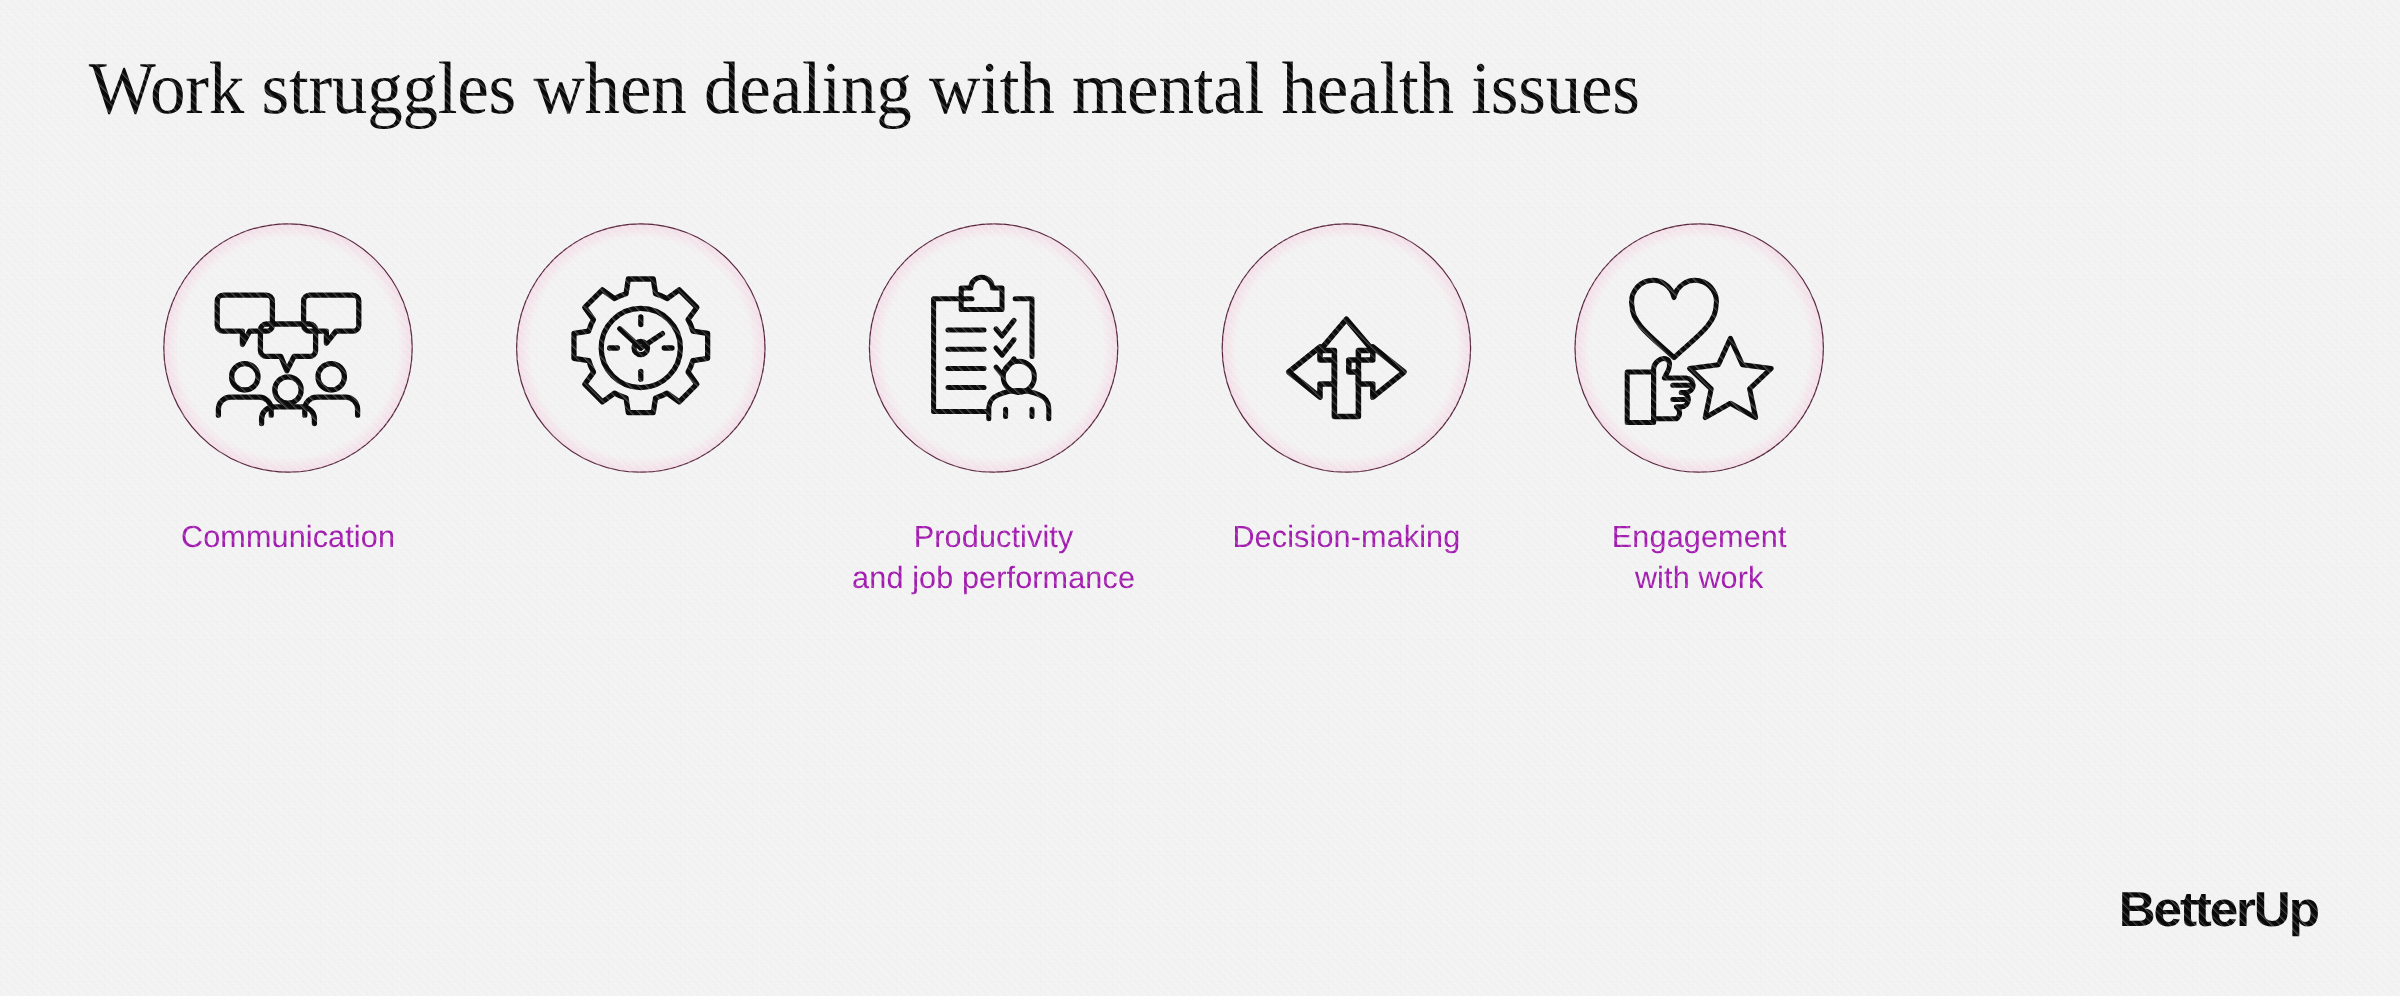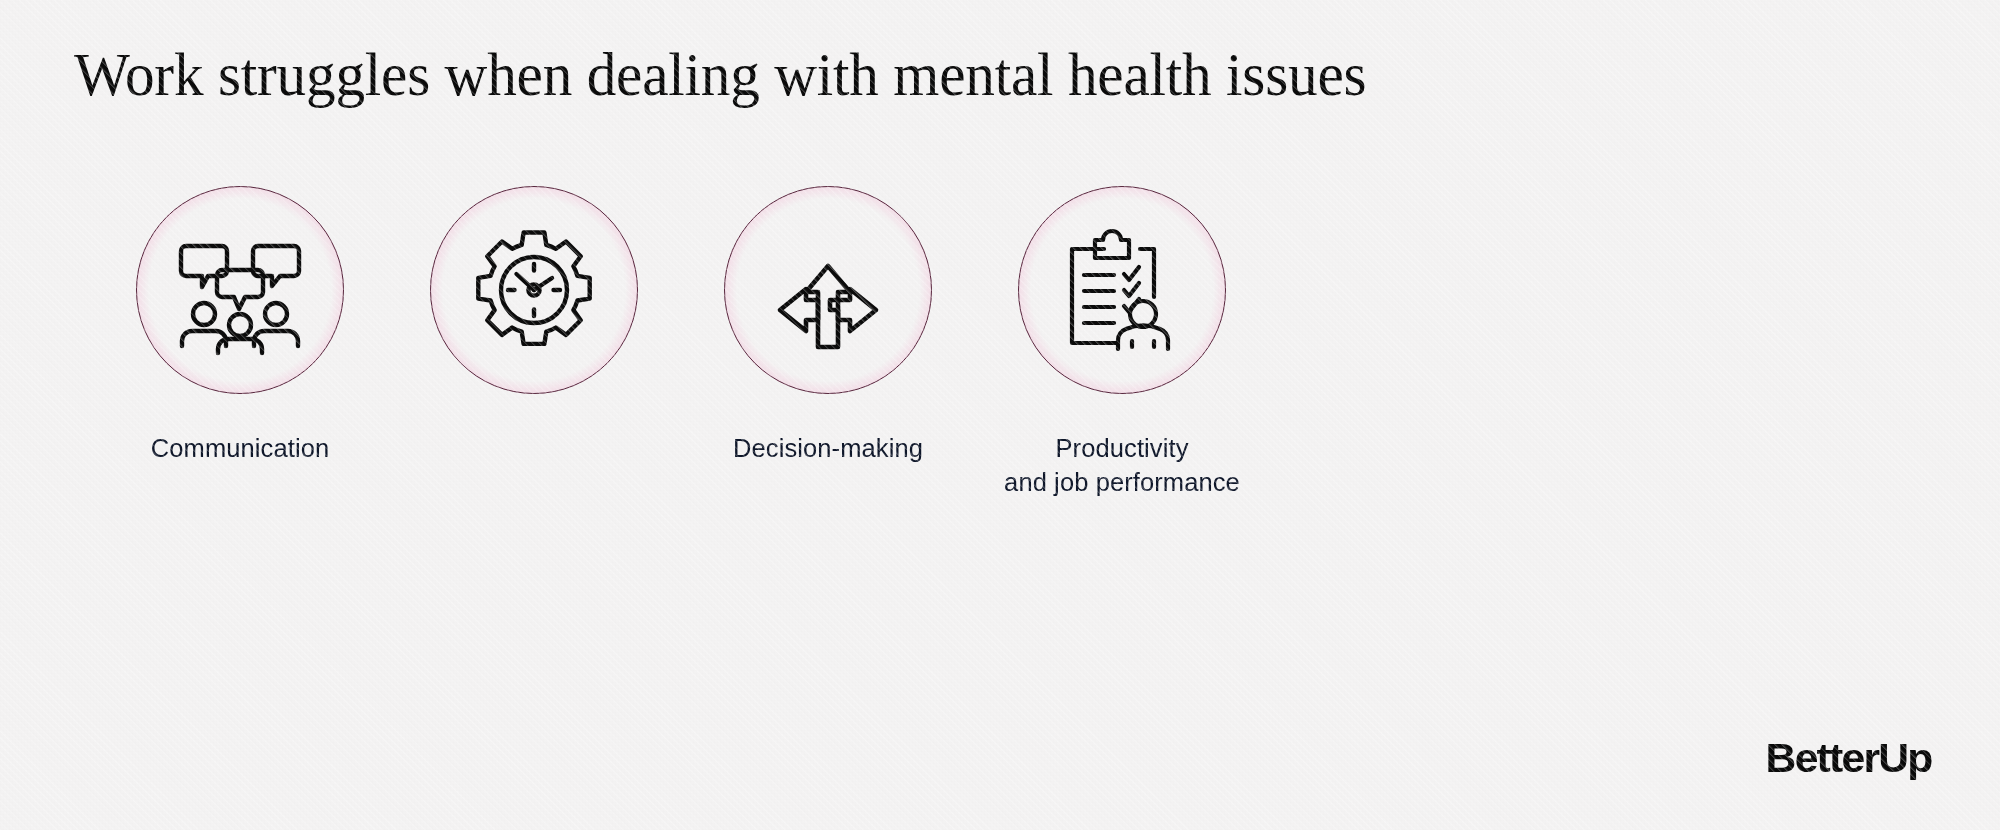--- a/index.html
+++ b/index.html
@@ -104,21 +104,21 @@
   }
   .icon svg { display: block; width: 100%; height: 100%; }
 
   
   .label {
     margin-top: 38px;
     text-align: center;
     font-family: "Liberation Sans", sans-serif;
     font-size: 25.5px;
     line-height: 1.33;
-    color: #0f172a;
+    color: #a21caf;
     letter-spacing: 0.1px;
     white-space: pre-line;
   }
 
   
   #logo {
     position: absolute;
     right: 68px;
     bottom: 48px;
     font-family: "Liberation Sans", sans-serif;
@@ -180,20 +180,51 @@
             <path d="M68 68 L50.5 52"></path>
             <path d="M68 68 L86 56"></path>
 
             <path d="M68 42 v6.5"></path>
             <path d="M68 87.5 v6.5"></path>
             <path d="M42 68 h6.5"></path>
             <path d="M87.5 68 h6.5"></path>
           </svg>
         </div>
       </div>
+    </div>
+
+    <div class="item">
+      <div class="ring-wrap">
+        <div class="ring"></div>
+        <div class="icon">
+          <svg viewBox="0 0 136 136" fill="none" stroke="#0c0c0c" stroke-width="4.2" stroke-linecap="round" stroke-linejoin="round">
+
+            <path d="M50 27 h-32 v94 h44"></path>
+            <path d="M86 27 h14 v48"></path>
+
+            <path d="M41 18 h8 a9 9 0 0 1 18 0 h8 v18 h-34 z"></path>
+
+            <path d="M30 53 h30"></path>
+            <path d="M30 69 h30"></path>
+            <path d="M30 85 h30"></path>
+            <path d="M30 101 h30"></path>
+
+            <path d="M70 52 l5 6 l10 -13"></path>
+            <path d="M70 68 l5 6 l10 -13"></path>
+            <path d="M70 84 l5 6 l10 -13"></path>
+
+            <circle cx="89" cy="92" r="13"></circle>
+            <path d="M64 127 v-9 a12 12 0 0 1 8 -11 a44 44 0 0 1 34 0 a12 12 0 0 1 8 11 v9"></path>
+            <path d="M78 119 v6"></path>
+            <path d="M100 119 v6"></path>
+          </svg>
+        </div>
+      </div>
+      <div class="label">Productivity
+and job performance</div>
     </div>
 
     <div class="item">
       <div class="ring-wrap">
         <div class="ring"></div>
         <div class="icon">
           <svg viewBox="0 0 136 136" fill="none" stroke="#0c0c0c" stroke-width="4.6" stroke-linecap="round" stroke-linejoin="round">
 
             <path d="M58 125
                      v-55
@@ -230,45 +261,51 @@
       </div>
       <div class="label">Decision-making</div>
     </div>
 
     <div class="item">
       <div class="ring-wrap">
         <div class="ring"></div>
         <div class="icon">
           <svg viewBox="0 0 136 136" fill="none" stroke="#0c0c0c" stroke-width="4.2" stroke-linecap="round" stroke-linejoin="round">
 
-            <path d="M50 27 h-32 v94 h44"></path>
-            <path d="M86 27 h14 v48"></path>
-
-            <path d="M41 18 h8 a9 9 0 0 1 18 0 h8 v18 h-34 z"></path>
-
-            <path d="M30 53 h30"></path>
-            <path d="M30 69 h30"></path>
-            <path d="M30 85 h30"></path>
-            <path d="M30 101 h30"></path>
-
-            <path d="M70 52 l5 6 l10 -13"></path>
-            <path d="M70 68 l5 6 l10 -13"></path>
-            <path d="M70 84 l5 6 l10 -13"></path>
-
-            <circle cx="89" cy="92" r="13"></circle>
-            <path d="M64 127 v-9 a12 12 0 0 1 8 -11 a44 44 0 0 1 34 0 a12 12 0 0 1 8 11 v9"></path>
-            <path d="M78 119 v6"></path>
-            <path d="M100 119 v6"></path>
-          </svg>
-        </div>
-      </div>
-      <div class="label">Productivity
-and job performance</div>
-    </div>
-
+            <path d="M47 76
+                     C 30 60, 12 48, 12 33
+                     A 17 17 0 0 1 47 26
+                     A 17 17 0 0 1 82 33
+                     C 82 48, 64 60, 47 76 z"></path>
+
+            <path d="M94 60
+                     l10 22 l24 3 l-18 17 l5 24 l-21 -12 l-21 12 l5 -24 l-18 -17 l24 -3 z"></path>
+
+            <path d="M30 86
+                     c 0 -6, 6 -10, 10 -9
+                     c 4 1, 4 6, 2 10
+                     l-3 6
+                     h18
+                     a6 6 0 0 1 0 12
+                     h-4
+                     a6 6 0 0 1 0 12
+                     h-4
+                     a6 6 0 0 1 0 10
+                     h-19
+                     z"></path>
+            <path d="M8 88 h22 v42 h-22 z"></path>
+
+            <path d="M46 99 h14"></path>
+            <path d="M46 111 h10"></path>
+          </svg>
+        </div>
+      </div>
+      <div class="label">Engagement
+with work</div>
+    </div>
 
   </div>
 
   <div id="logo">BetterUp</div>
 
 </div>
 
 <div id="grain"></div>
 
 </body></html>

